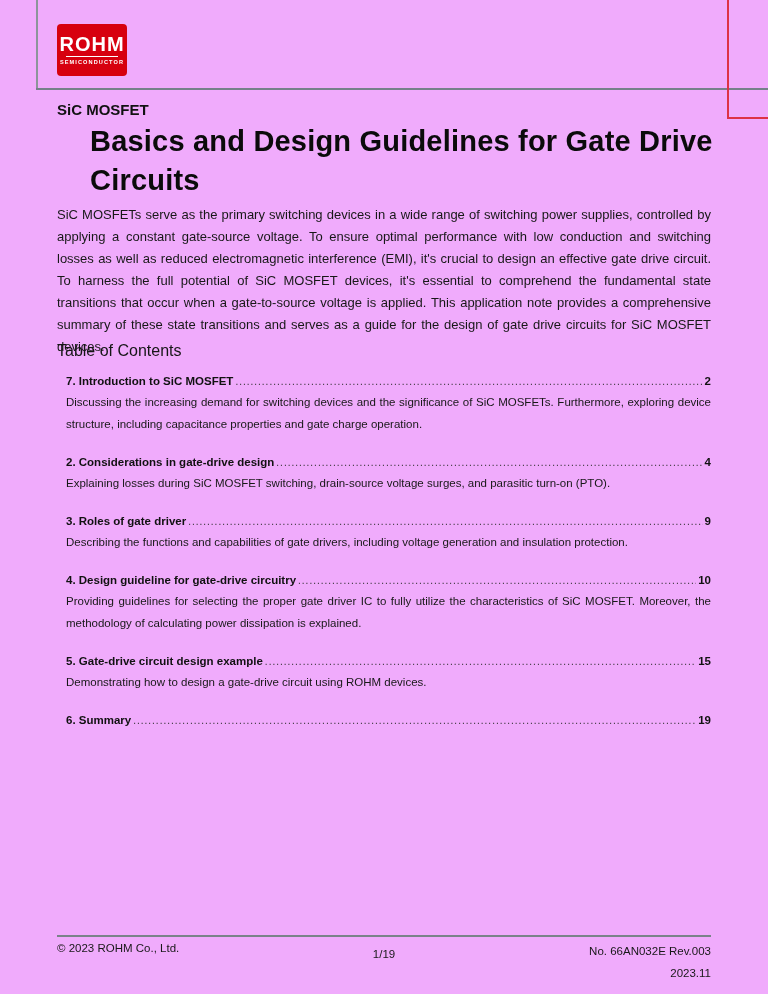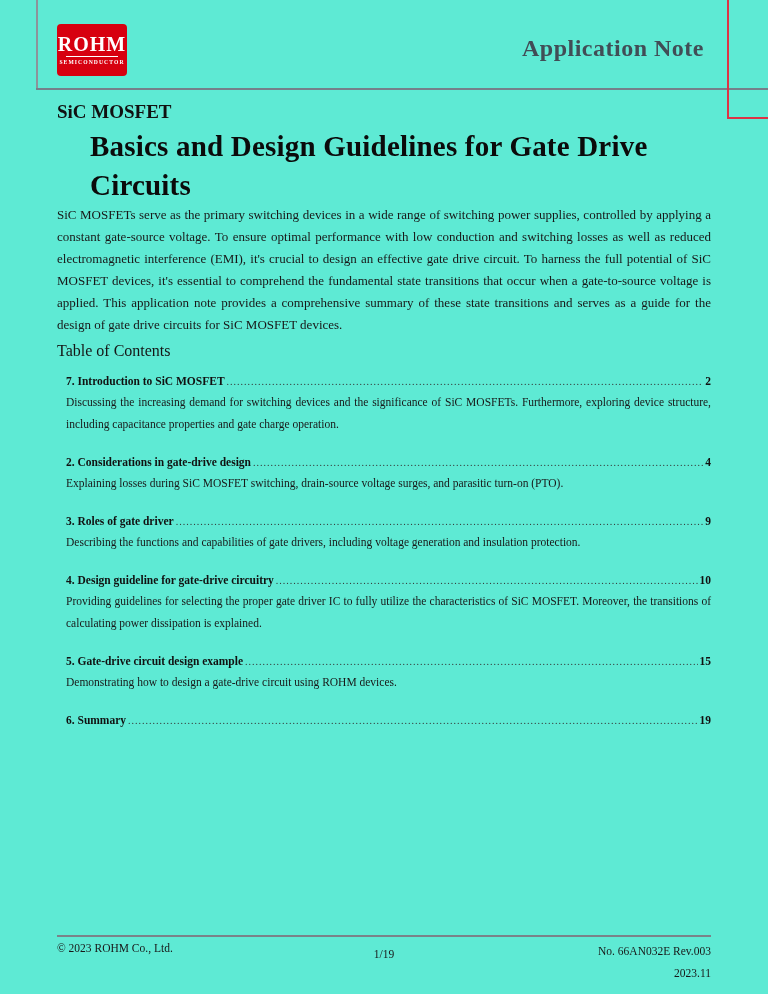--- a/index.html
+++ b/index.html
@@ -10,21 +10,21 @@
     --text:#151515;
   }
   *{margin:0;padding:0;box-sizing:border-box;}
   html,body{background:#ffffff;}
   body{
     font-family:"Liberation Sans", sans-serif;
     color:var(--text);
     width:768px;height:994px;
     position:relative;overflow:hidden;
   }
-  .page{position:absolute;inset:0;background:#5eead4;font-family:Liberation Serif, serif;}
+  .page{position:absolute;inset:0;background:#f0abfc;}
 
   
   .left-vrule{position:absolute;left:36px;top:0;width:2px;height:89px;background:#8C949A;}
   .header-rule{position:absolute;left:36px;top:88px;width:732px;height:2px;background:var(--rule-gray);}
   .accent-vline{position:absolute;left:727px;top:0;width:2px;height:119px;background:var(--accent-red);}
   .accent-hline{position:absolute;left:727px;top:117px;width:41px;height:2px;background:var(--accent-red);}
 
   
   .logo{
     position:absolute;left:57px;top:24px;width:70px;height:52px;
@@ -37,21 +37,21 @@
   .logo-divider{width:52px;height:1.5px;background:#fff;margin:2px 0 2px;}
   .logo-sub{color:#fff;font-weight:bold;font-size:5.6px;letter-spacing:1.1px;line-height:7px;}
 
   .app-note{
     position:absolute;top:35px;right:64px;
     font-size:24px;font-weight:bold;color:var(--header-text);letter-spacing:0.5px;
   }
 
   
   .title-block{position:absolute;left:57px;top:101px;width:660px;}
-  .doc-category{font-size:19px;font-weight:bold;color:#111;}
+  .doc-category{font-size:15px;font-weight:bold;color:#111;}
   .doc-title{font-size:29px;font-weight:bold;line-height:39px;color:#0b0b0b;margin-top:4px;letter-spacing:0.2px;margin-left:33px;}
 
   
   .intro{
     position:absolute;left:57px;top:204px;width:654px;
     font-size:13px;line-height:22px;text-align:justify;color:#181818;
   }
 
   
   .toc{position:absolute;left:57px;top:342px;width:654px;}
@@ -91,21 +91,20 @@
   <div class="header-rule"></div>
   <div class="accent-vline"></div>
   <div class="accent-hline"></div>
 
   <div class="logo">
     <span class="logo-brand">ROHM</span>
     <span class="logo-divider"></span>
     <span class="logo-sub">SEMICONDUCTOR</span>
   </div>
 
-  <div class="app-note">Application Note</div>
 
   <div class="title-block">
     <div class="doc-category">SiC MOSFET</div>
     <h1 class="doc-title">Basics and Design Guidelines for Gate Drive Circuits</h1>
   </div>
 
   <p class="intro">SiC MOSFETs serve as the primary switching devices in a wide range of switching power supplies, controlled by applying a constant gate-source voltage. To ensure optimal performance with low conduction and switching losses as well as reduced electromagnetic interference (EMI), it's crucial to design an effective gate drive circuit. To harness the full potential of SiC MOSFET devices, it's essential to comprehend the fundamental state transitions that occur when a gate-to-source voltage is applied. This application note provides a comprehensive summary of these state transitions and serves as a guide for the design of gate drive circuits for SiC MOSFET devices.</p>
 
   <div class="toc">
     <h2 class="toc-heading">Table of Contents</h2>
@@ -130,21 +129,21 @@
         <span class="leader">............................................................................................................................................................................................................................................................................................................</span>
         <span class="toc-entry-page">9</span>
       </div>
       <p class="toc-desc">Describing the functions and capabilities of gate drivers, including voltage generation and insulation protection.</p>
 
       <div class="toc-entry">
         <span class="toc-entry-title">4. Design guideline for gate-drive circuitry</span>
         <span class="leader">............................................................................................................................................................................................................................................................................................................</span>
         <span class="toc-entry-page">10</span>
       </div>
-      <p class="toc-desc">Providing guidelines for selecting the proper gate driver IC to fully utilize the characteristics of SiC MOSFET. Moreover, the transitions of calculating power dissipation is explained.</p>
+      <p class="toc-desc">Providing guidelines for selecting the proper gate driver IC to fully utilize the characteristics of SiC MOSFET. Moreover, the methodology of calculating power dissipation is explained.</p>
 
       <div class="toc-entry">
         <span class="toc-entry-title">5. Gate-drive circuit design example</span>
         <span class="leader">............................................................................................................................................................................................................................................................................................................</span>
         <span class="toc-entry-page">15</span>
       </div>
       <p class="toc-desc">Demonstrating how to design a gate-drive circuit using ROHM devices.</p>
 
       <div class="toc-entry">
         <span class="toc-entry-title">6. Summary</span>

